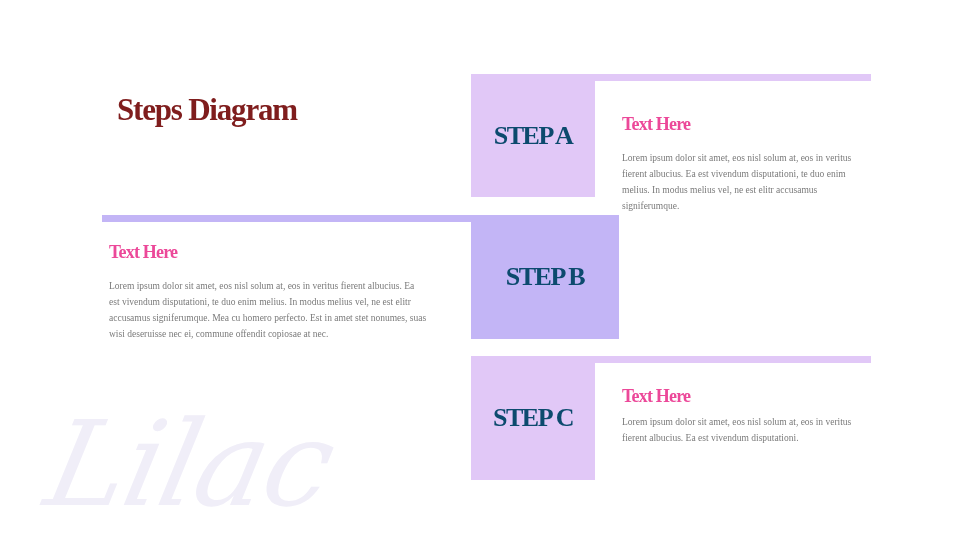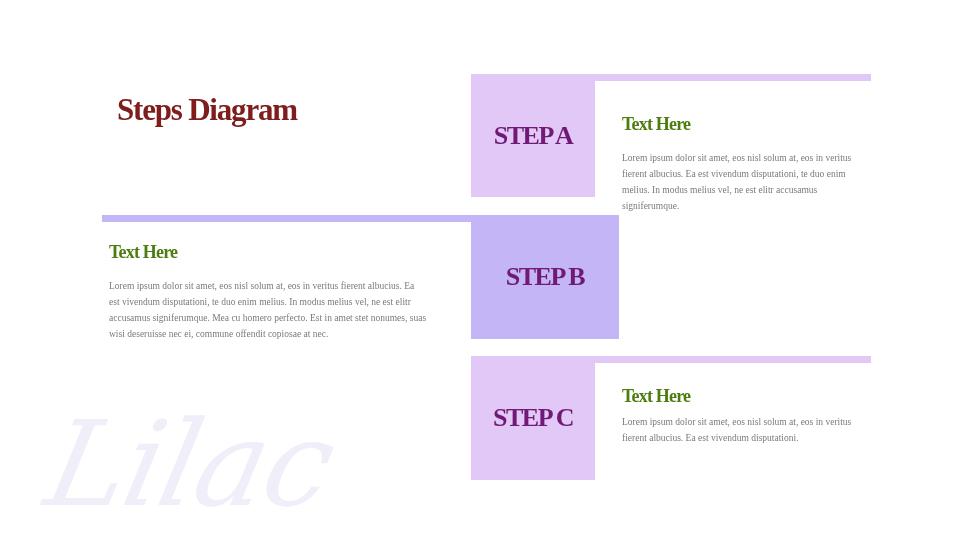--- a/index.html
+++ b/index.html
@@ -10,26 +10,26 @@
     }
     .abs { position: absolute; }
     .title {
       left: 117px; top: 92px;
       font-size: 31px; font-weight: bold; letter-spacing: -1.2px;
       color: #7f1d1d; white-space: nowrap;
     }
     .bar { height: 7px; }
     .box {
       display: flex; align-items: center; justify-content: center;
-      color: #701a75; font-weight: bold; font-size: 26px; letter-spacing: -1.5px;
+      color: #0c4a6e; font-weight: bold; font-size: 26px; letter-spacing: -1.5px;
       white-space: nowrap;
     }
     .heading {
       font-size: 18px; font-weight: bold; letter-spacing: -0.8px;
-      color: #4d7c0f; white-space: nowrap;
+      color: #ec4899; white-space: nowrap;
     }
     .body-text {
       font-size: 9.5px; line-height: 16px; color: #7a7a7a;
     }
     .watermark {
       left: 50px; top: 395px;
       font-family: "DejaVu Serif", serif; font-style: italic;
       font-size: 118px; letter-spacing: -2px;
       color: #f0eef8; white-space: nowrap;
       transform: skewX(-12deg);

